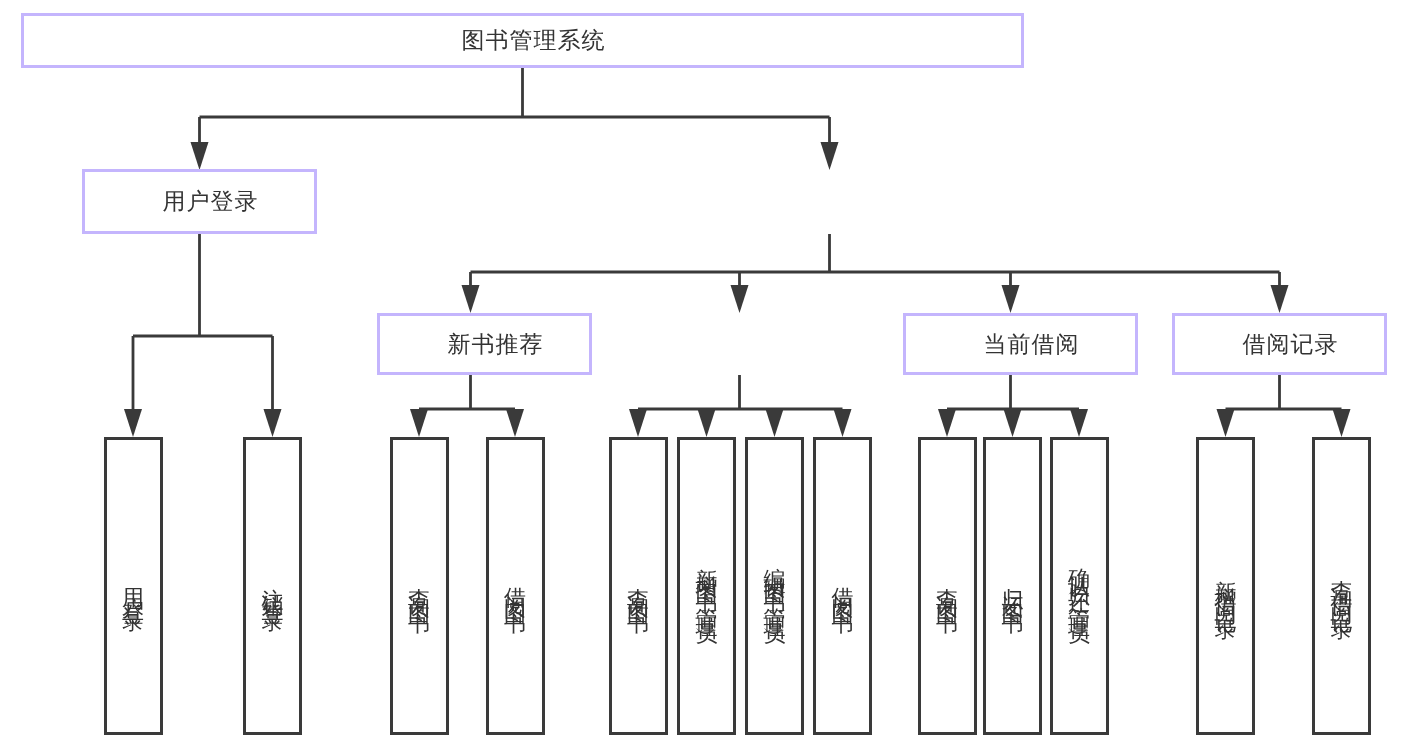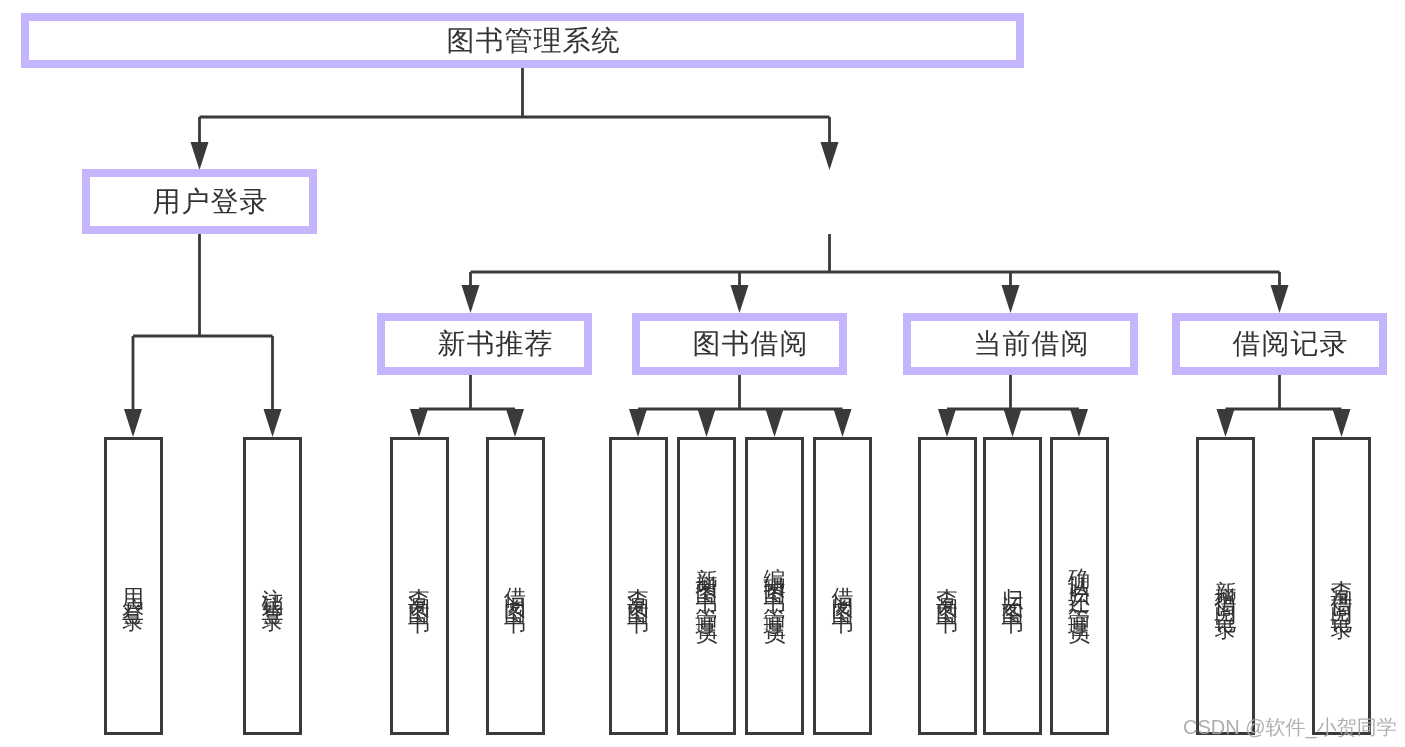--- a/index.html
+++ b/index.html
@@ -17,26 +17,26 @@
   }
   #connectors {
     position: absolute;
     left: 0; top: 0;
     width: 1405px;
     height: 747px;
   }
   .hnode {
     position: absolute;
     box-sizing: border-box;
-    border: 8px solid #c4b5fd;
+    border: 3px solid #c4b5fd;
     background: #ffffff;
     display: flex;
     align-items: center;
     justify-content: center;
-    font-size: 28px;
+    font-size: 23px;
     color: #333333;
     letter-spacing: 1px;
     z-index: 2;
     padding-left: 22px;
   }
   .vnode {
     position: absolute;
     box-sizing: border-box;
     border: 3px solid #3a3a3a;
     background: #ffffff;
@@ -109,21 +109,20 @@
       <polygon points="1216.5,409 1234.5,409 1225.5,437"></polygon>
       <polygon points="1332.5,409 1350.5,409 1341.5,437"></polygon>
     </g>
   </svg>
 
   <div class="hnode" style="left:21px; top:13px; width:1003px; height:55px;">图书管理系统</div>
 
   <div class="hnode" style="left:82px; top:169px; width:235px; height:65px;">用户登录</div>
 
   <div class="hnode" style="left:377px; top:313px; width:215px; height:62px;">新书推荐</div>
-  <div class="hnode" style="left:632px; top:313px; width:215px; height:62px;">图书借阅</div>
   <div class="hnode" style="left:903px; top:313px; width:235px; height:62px;">当前借阅</div>
   <div class="hnode" style="left:1172px; top:313px; width:215px; height:62px;">借阅记录</div>
 
   <div class="vnode" style="left:103.5px; top:437px; width:59px; height:298px;">用户登录</div>
   <div class="vnode" style="left:243px; top:437px; width:59px; height:298px;">注销登录</div>
 
   <div class="vnode" style="left:389.5px; top:437px; width:59px; height:298px;">查询图书</div>
   <div class="vnode" style="left:485.5px; top:437px; width:59px; height:298px;">借阅图书</div>
 
   <div class="vnode" style="left:608.5px; top:437px; width:59px; height:298px;">查询图书</div>
@@ -131,15 +130,14 @@
   <div class="vnode" style="left:745px; top:437px; width:59px; height:298px;">编辑图书（管理员）</div>
   <div class="vnode" style="left:813px; top:437px; width:59px; height:298px;">借阅图书</div>
 
   <div class="vnode" style="left:917.5px; top:437px; width:59px; height:298px;">查询图书</div>
   <div class="vnode" style="left:983px; top:437px; width:59px; height:298px;">归还图书</div>
   <div class="vnode" style="left:1049.5px; top:437px; width:59px; height:298px;">确认归还（管理员）</div>
 
   <div class="vnode" style="left:1196px; top:437px; width:59px; height:298px;">新增借阅记录</div>
   <div class="vnode" style="left:1312px; top:437px; width:59px; height:298px;">查询借阅记录</div>
 
-  <div class="watermark">CSDN @软件_小贺同学</div>
 
 </div>
 
 </body></html>

